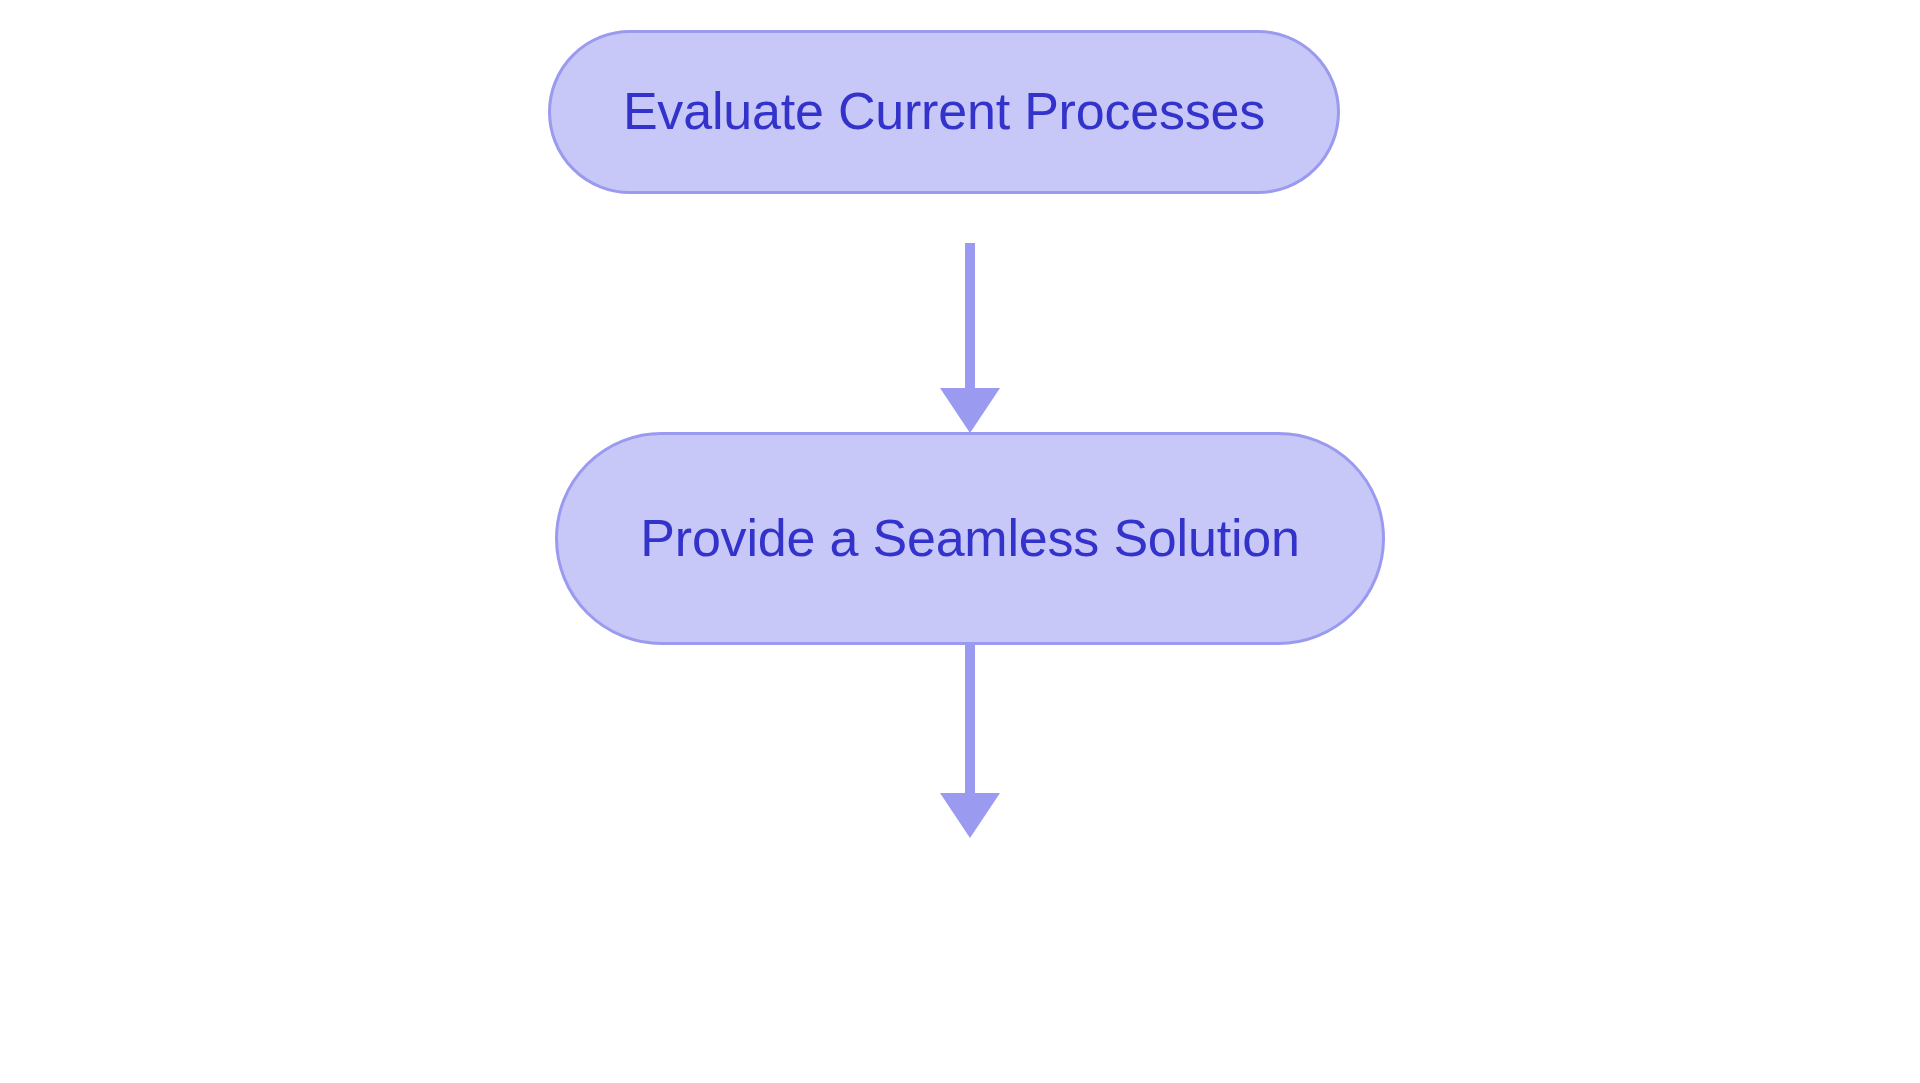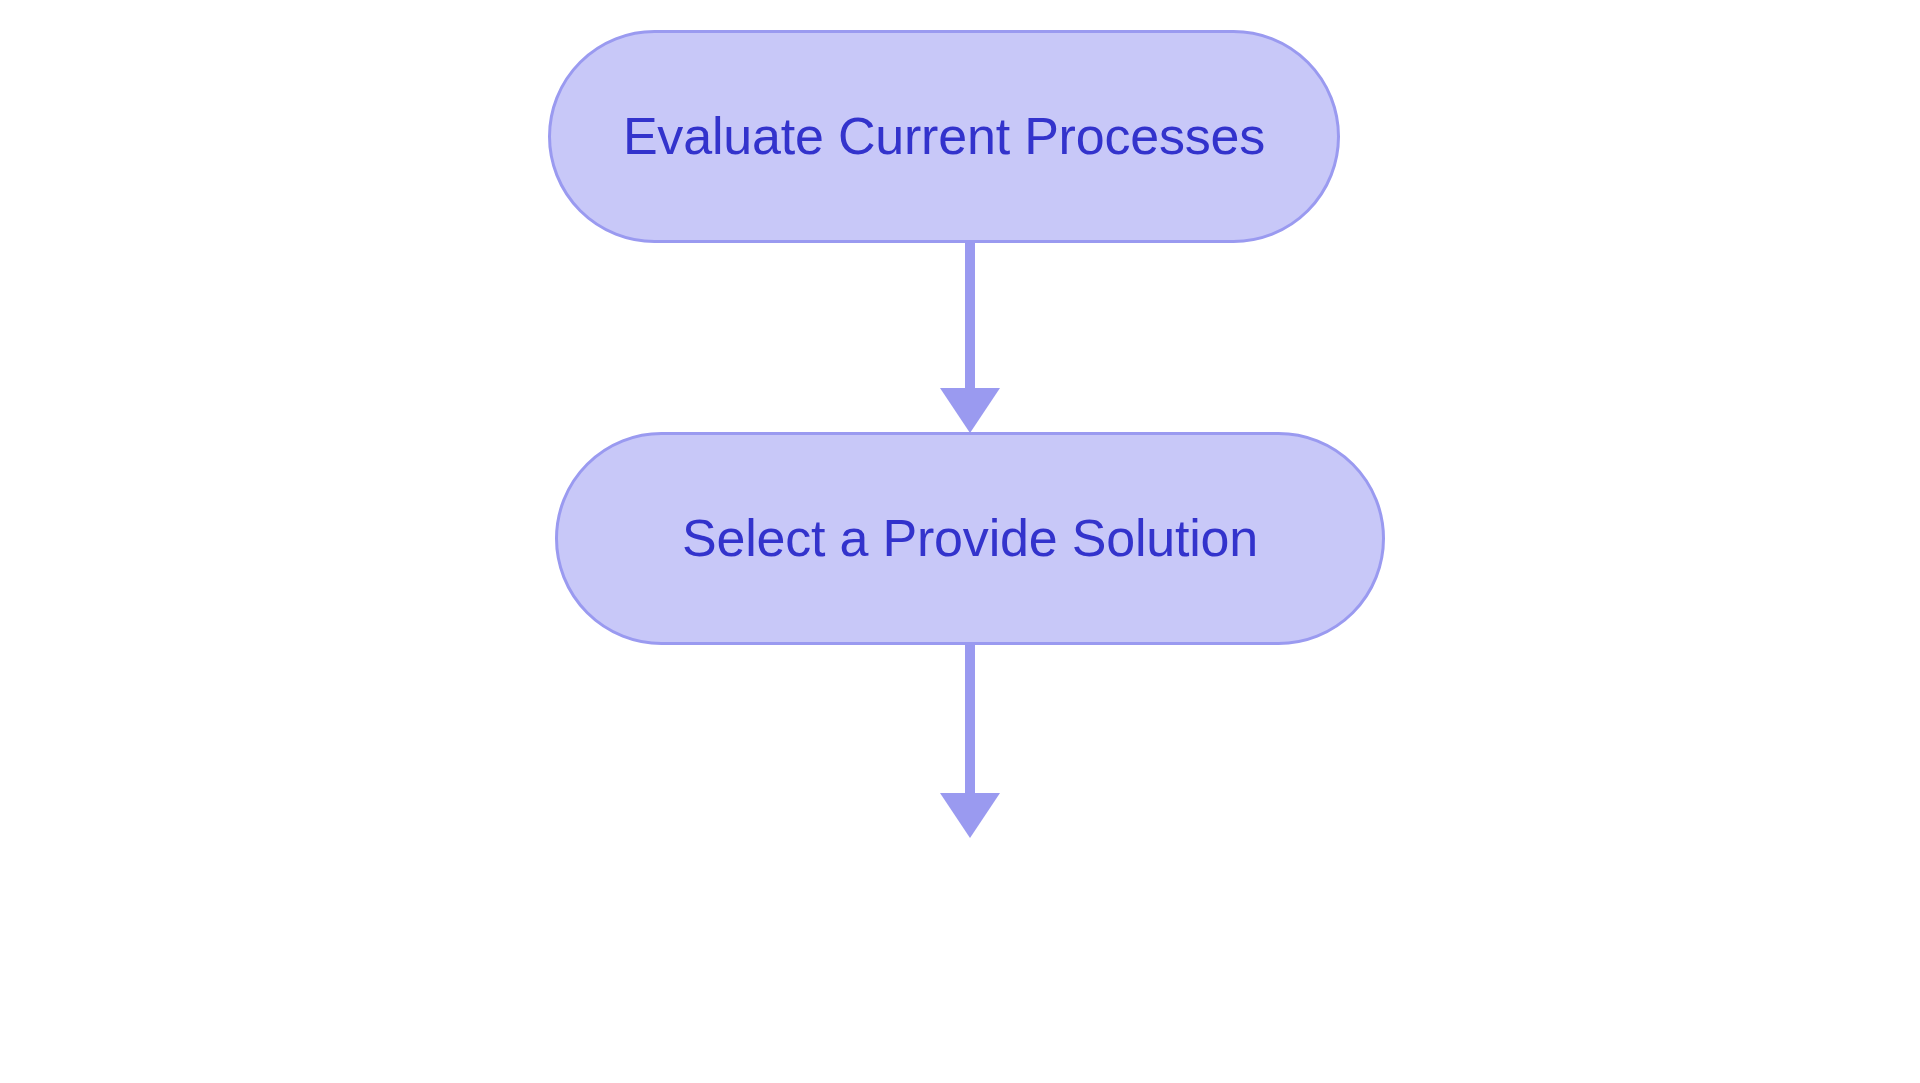--- a/index.html
+++ b/index.html
@@ -39,21 +39,21 @@
   .node-label {
     color: #3333cc;
     font-family: "Liberation Sans", sans-serif;
     font-size: 52px;
     font-weight: 400;
     line-height: 1.15;
     letter-spacing: -0.2px;
     white-space: nowrap;
     text-align: center;
   }
-  #node-1 { left: 548px; top: 30px;  width: 792px; height: 213px; }
+  #node-1 { left: 548px; top: 30px;  width: 792px; height: 164px; }
   #node-2 { left: 555px; top: 432px; width: 830px; height: 213px; }
   #node-3 { left: 630px; top: 838px; width: 665px; height: 222px; }
 </style>
 </head>
 <body>
 
 <div id="canvas">
 
   <svg class="flow-svg" viewBox="0 0 1920 1083" xmlns="http://www.w3.org/2000/svg">
     <g>
@@ -64,17 +64,17 @@
       <line x1="970" y1="645" x2="970" y2="795" stroke="#9a9af0" stroke-width="10"></line>
       <polygon points="940,793 1000,793 970,838" fill="#9a9af0"></polygon>
     </g>
   </svg>
 
   <div class="node" id="node-1">
     <span class="node-label">Evaluate Current Processes</span>
   </div>
 
   <div class="node" id="node-2">
-    <span class="node-label">Select a Provide Solution</span>
+    <span class="node-label">Provide a Seamless Solution</span>
   </div>
 
 
 </div>
 
 </body></html>

